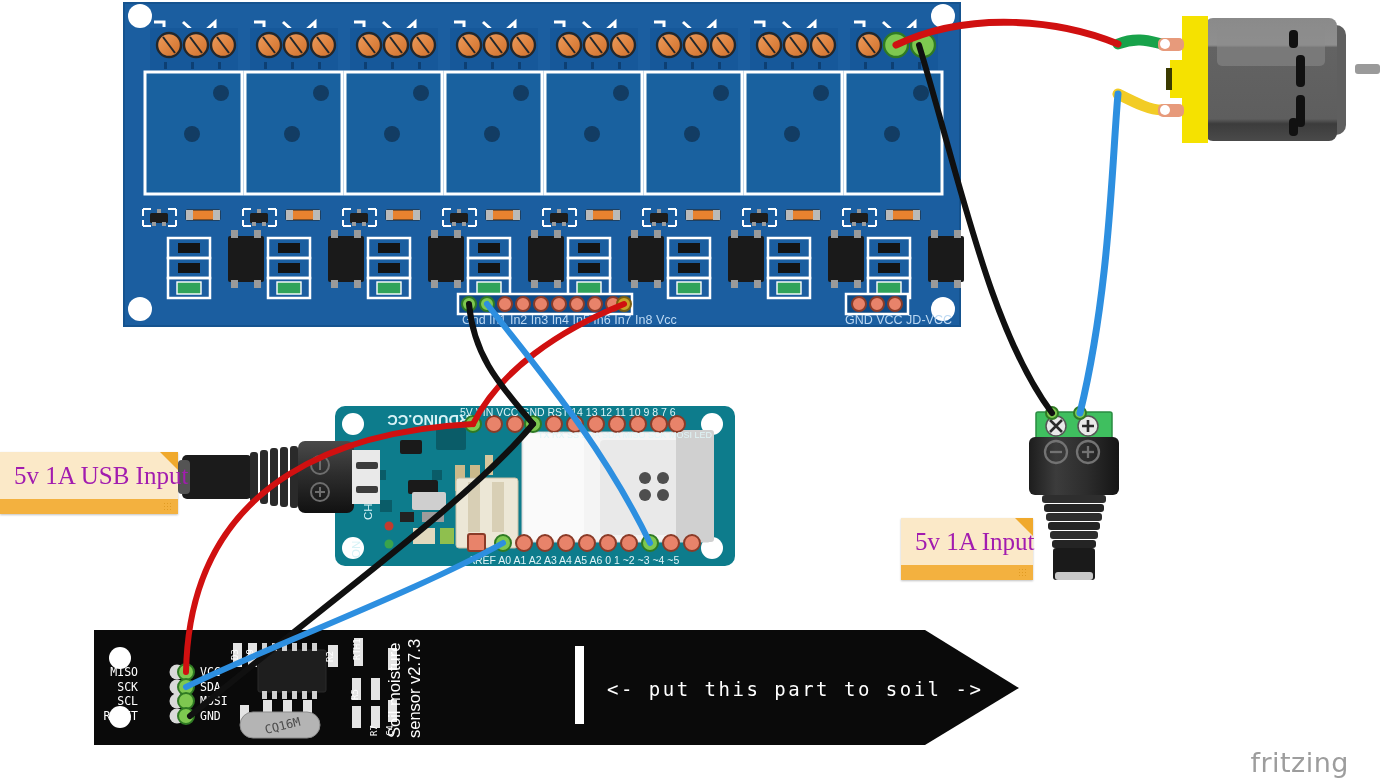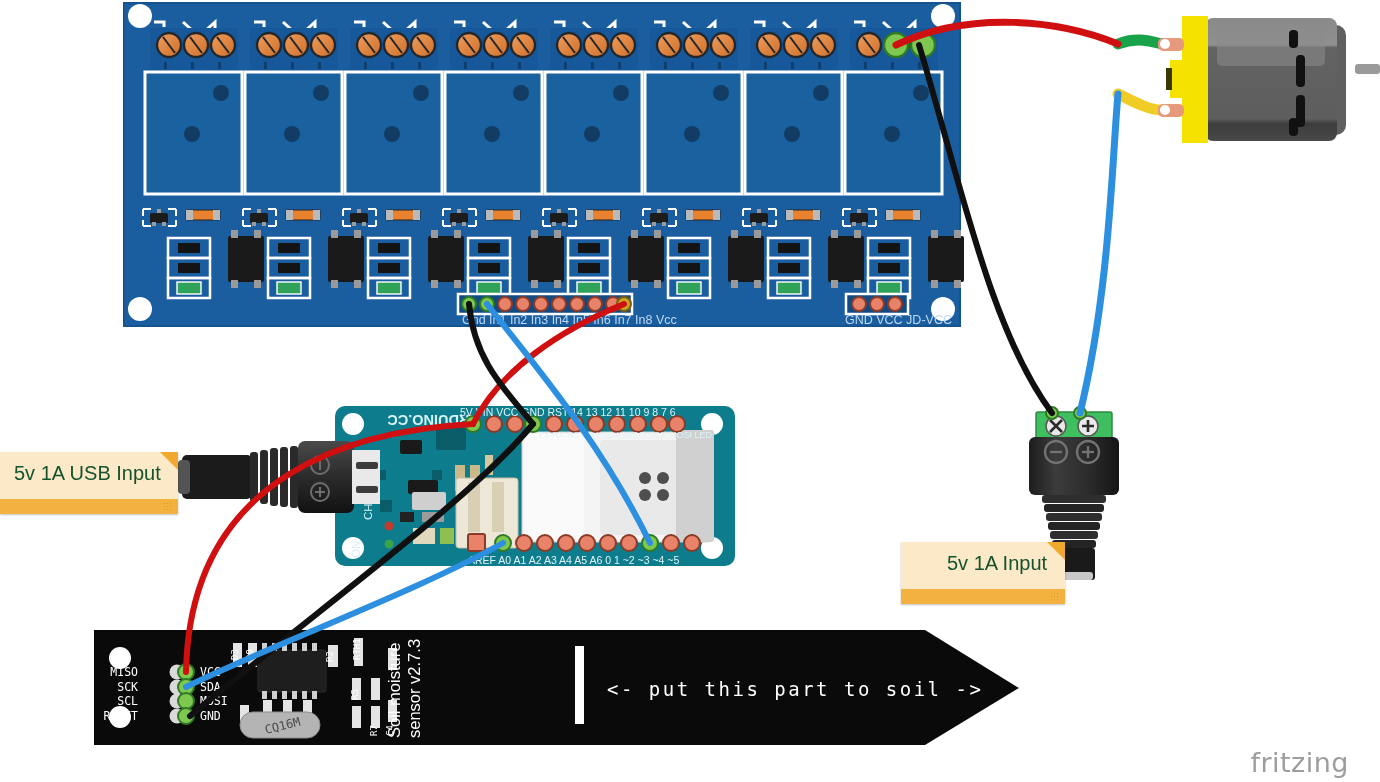--- a/index.html
+++ b/index.html
@@ -1,22 +1,22 @@
 <!DOCTYPE html>
 <html><head>
 <meta charset="utf-8">
 <style>
   html,body{margin:0;padding:0;background:#ffffff;}
   body{width:1380px;height:782px;position:relative;overflow:hidden;
        font-family:"Liberation Sans",sans-serif;}
   #stage{position:absolute;left:0;top:0;width:1380px;height:782px;}
   svg.layer{position:absolute;left:0;top:0;width:1380px;height:782px;overflow:visible;}
   .note{position:absolute;background:#fbe9c8;box-shadow:0 1px 2px rgba(0,0,0,.25);}
-  .note .noteBody{font-size:20px;color:#14532d;padding:10px 14px 6px 14px;
-     font-family:Liberation Sans, sans-serif;white-space:nowrap;}
+  .note .noteBody{font-size:25px;color:#a21caf;padding:10px 14px 6px 14px;
+     font-family:Liberation Serif, serif;white-space:nowrap;}
   .note .noteBar{position:absolute;left:0;right:0;bottom:0;height:15px;background:#f3b13f;}
   .note .noteFold{position:absolute;right:0;top:0;width:0;height:0;
      border-left:18px solid transparent;border-top:18px solid #f0a92c;}
   .note .noteGrip{position:absolute;right:5px;bottom:3px;width:10px;height:9px;
      background-image:radial-gradient(#e09b22 34%,transparent 36%);
      background-size:3px 3px;}
   #fritzing{position:absolute;right:31px;bottom:4px;font-size:27px;color:#9d9d9d;
      font-family:"DejaVu Sans",sans-serif;letter-spacing:.5px;}
 </style>
 </head>
@@ -637,21 +637,21 @@
   </g>
 </svg>
 
 <div class="note" id="noteUsb" style="left:0px;top:452px;width:178px;height:62px;">
   <div class="noteBody">5v 1A USB Input</div>
   <div class="noteFold"></div>
   <div class="noteBar"></div>
   <div class="noteGrip"></div>
 </div>
 
-<div class="note" id="noteDc" style="left:901px;top:542px;width:132px;height:62px;padding-left:32px;">
+<div class="note" id="noteDc" style="left:901px;top:518px;width:132px;height:62px;">
   <div class="noteBody">5v 1A Input</div>
   <div class="noteFold"></div>
   <div class="noteBar"></div>
   <div class="noteGrip"></div>
 </div>
 
 <div id="fritzing">fritzing</div>
 
 </div>
 

